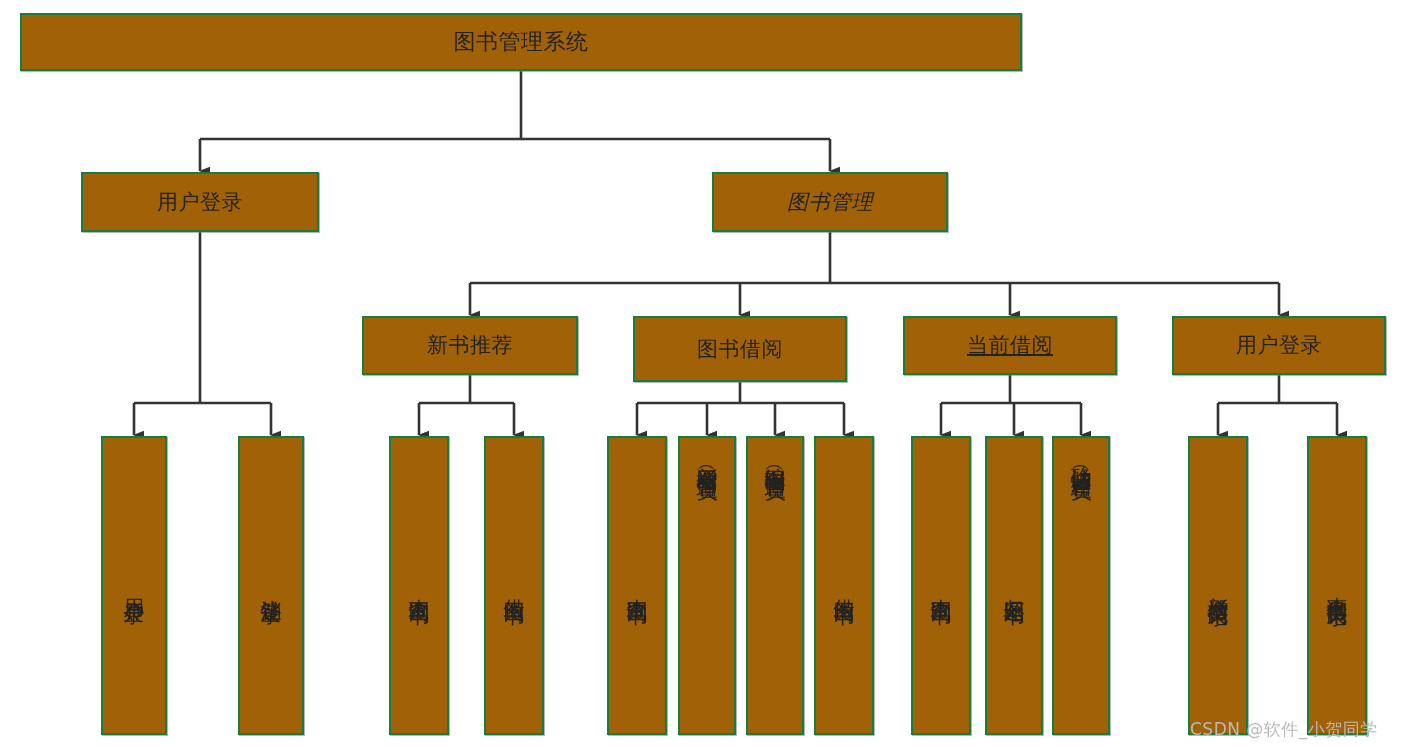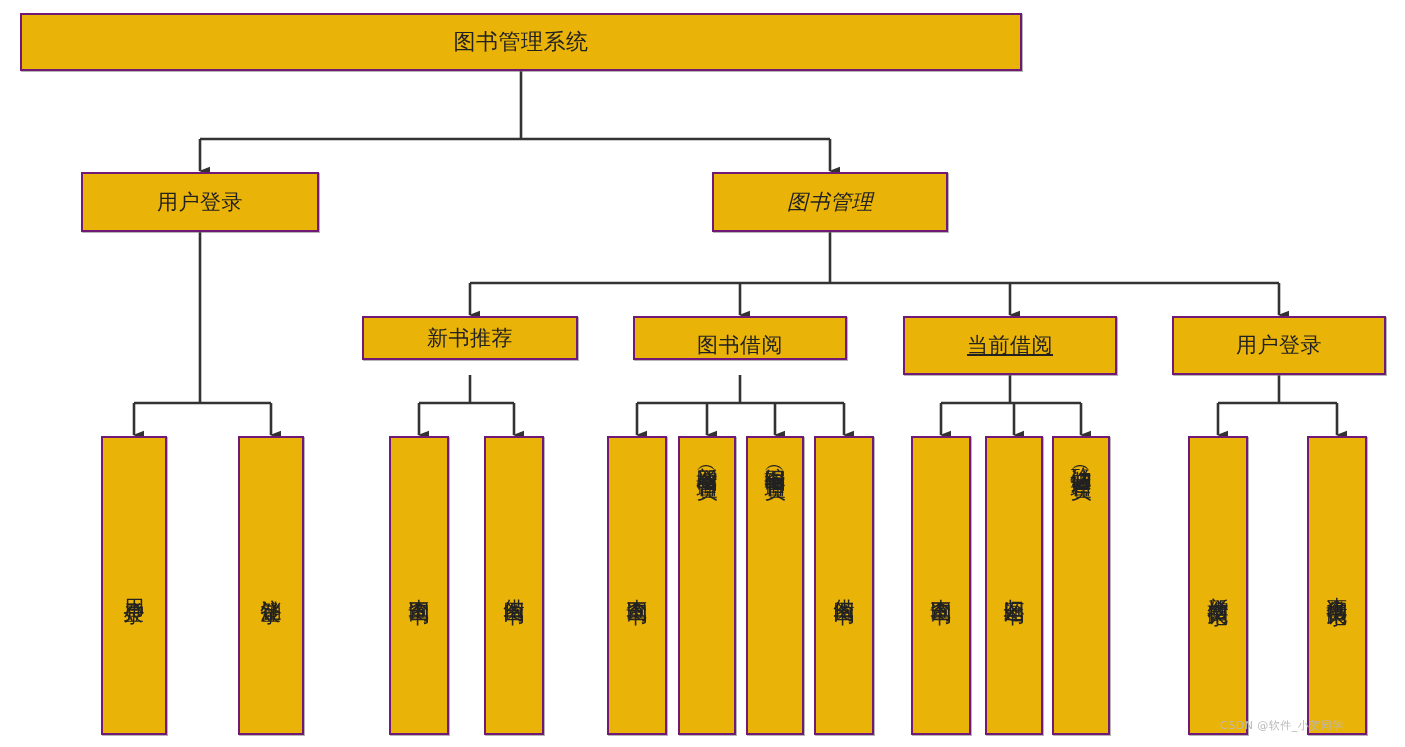--- a/index.html
+++ b/index.html
@@ -22,22 +22,22 @@
     position: absolute;
     left: 0;
     top: 0;
     width: 1405px;
     height: 747px;
     pointer-events: none;
   }
   .node {
     position: absolute;
     box-sizing: border-box;
-    background: #eab308;
-    border: 2px solid #701a75;
+    background: #a16207;
+    border: 2px solid #15803d;
     box-shadow: 1px 1px 0 0 rgba(120,120,120,0.55);
     display: flex;
     align-items: center;
     justify-content: center;
     color: #222222;
   }
   .node-label {
     display: block;
     text-align: center;
     line-height: 1.18;
@@ -65,25 +65,24 @@
     letter-spacing: 2px;
     white-space: nowrap;
     text-align: center;
   }
   .node.vert.centered {
     align-items: center;
     padding-top: 0;
   }
   .watermark {
     position: absolute;
-    font-size: 11px;
+    font-size: 17px;
     color: #b9b9b9;
     white-space: nowrap;
     letter-spacing: 0.5px;
-    padding-left: 30px;
   }
 </style>
 </head>
 <body>
 
 <div id="diagram-root">
 
   <svg id="edges-layer" viewBox="0 0 1405 747" width="1405" height="747" xmlns="http://www.w3.org/2000/svg">
     <defs>
       <marker id="arrowhead" markerWidth="10" markerHeight="11" refX="4.6" refY="10" orient="auto" markerUnits="userSpaceOnUse">
@@ -131,24 +130,24 @@
     <span class="node-label">图书管理系统</span>
   </div>
 
   <div class="node horiz" style="left: 81px; top: 172px; width: 238px; height: 60px;">
     <span class="node-label">用户登录</span>
   </div>
   <div class="node horiz" style="left: 712px; top: 172px; width: 236px; height: 60px; font-style: italic;">
     <span class="node-label">图书管理</span>
   </div>
 
-  <div class="node horiz" style="left: 362px; top: 316px; width: 216px; height: 44px;">
+  <div class="node horiz" style="left: 362px; top: 316px; width: 216px; height: 59px;">
     <span class="node-label">新书推荐</span>
   </div>
-  <div class="node horiz" style="left: 633px; top: 316px; width: 214px; height: 44px; align-items: flex-end;">
+  <div class="node horiz" style="left: 633px; top: 316px; width: 214px; height: 66px;">
     <span class="node-label">图书借阅</span>
   </div>
   <div class="node horiz" style="left: 903px; top: 316px; width: 214px; height: 59px; text-decoration: underline;">
     <span class="node-label">当前借阅</span>
   </div>
   <div class="node horiz" style="left: 1172px; top: 316px; width: 214px; height: 59px;">
     <span class="node-label">用户登录</span>
   </div>
 
   <div class="node vert centered" style="left: 101px; top: 436px; width: 66px; height: 299px;">

